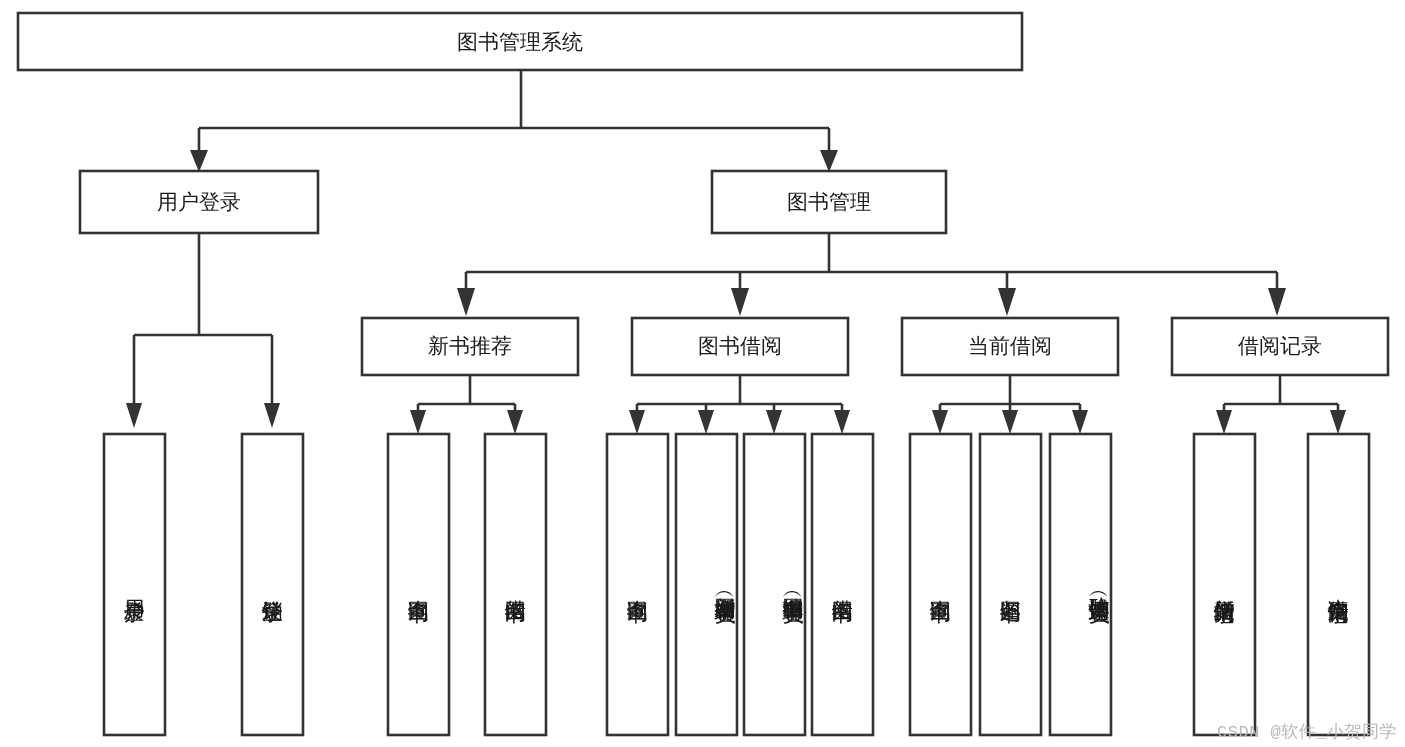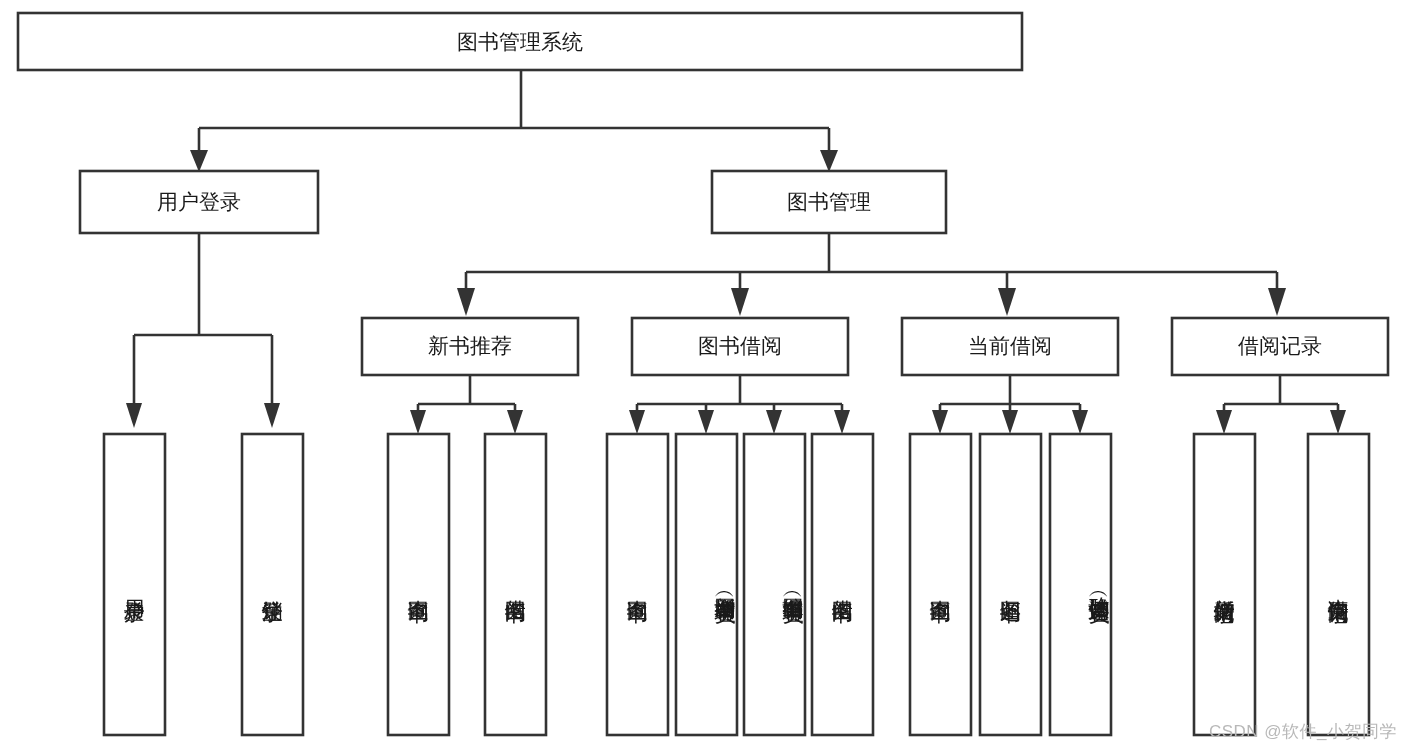--- a/index.html
+++ b/index.html
@@ -61,21 +61,21 @@
     line-height: 1.12;
     color: #1a1a1a;
     letter-spacing: 1px;
     white-space: nowrap;
     pointer-events: none;
   }
   .watermark {
     position: absolute;
     right: 8px;
     bottom: 4px;
-    font-family: Liberation Sans, sans-serif;
+    font-family: Liberation Mono, monospace;
     font-size: 17px;
     color: #b8b8b8;
     white-space: nowrap;
     letter-spacing: 0.5px;
   }
 </style>
 </head>
 <body>
 
 <div id="diagram-root">

